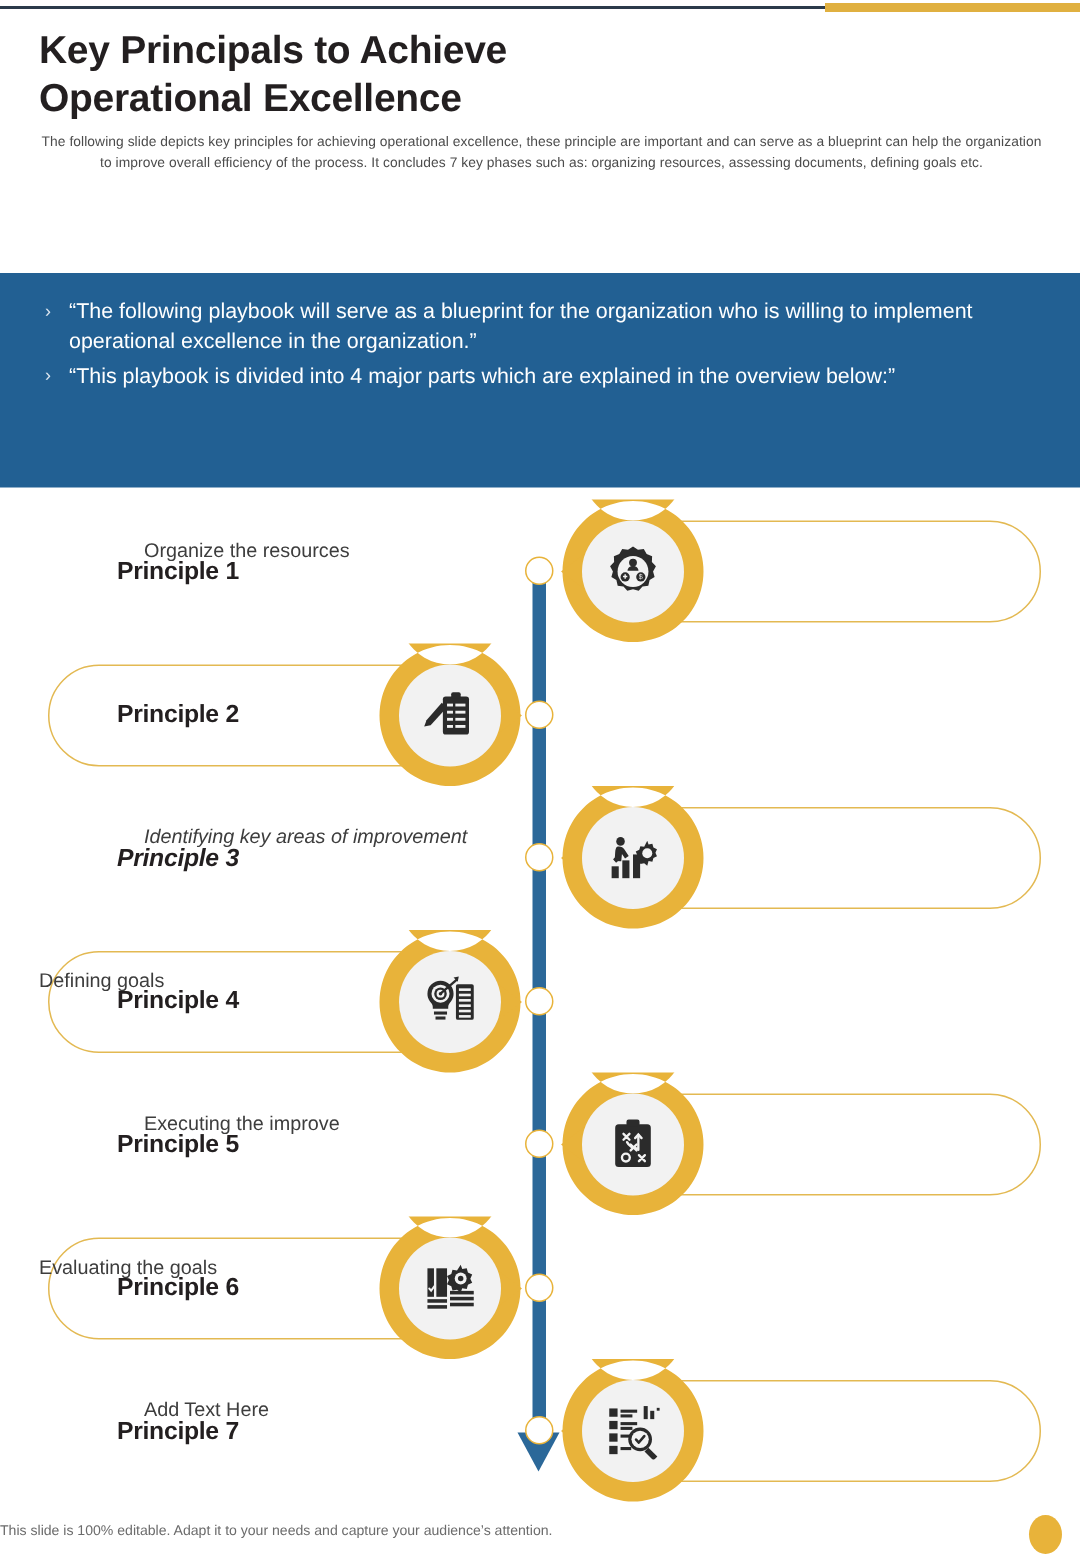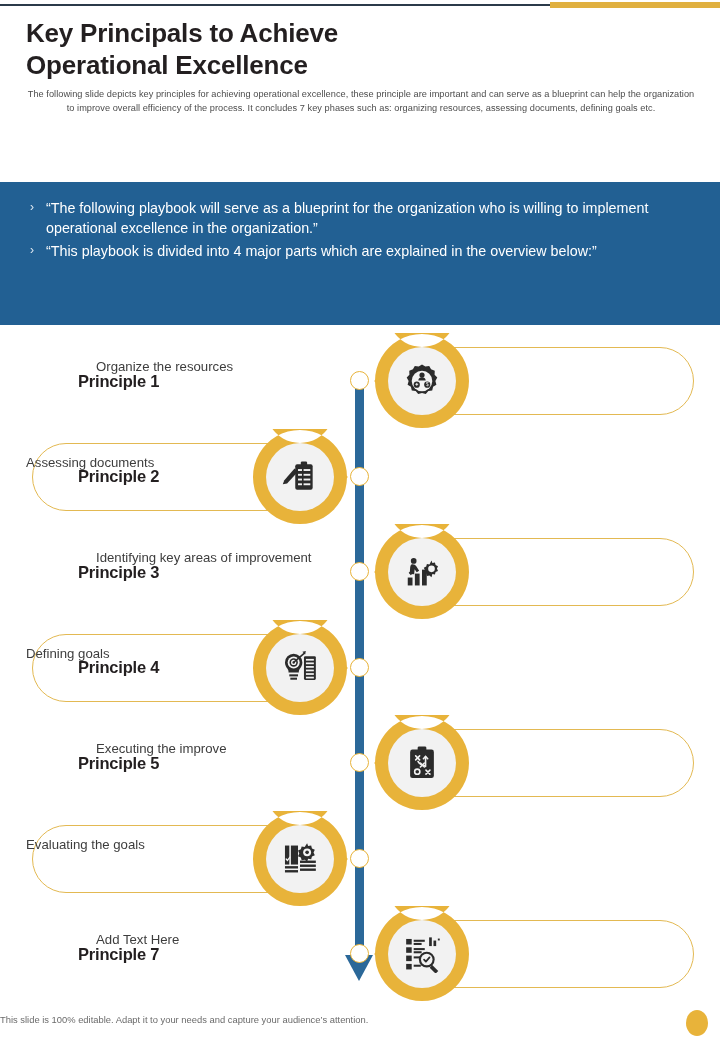--- a/index.html
+++ b/index.html
@@ -208,24 +208,23 @@
     <rect x="21.5" y="26" width="5" height="2.4"></rect>
               <rect x="28.5" y="26" width="8.5" height="2.4"></rect>
     <rect x="21.5" y="32" width="5" height="2.4"></rect>
               <rect x="28.5" y="32" width="8.5" height="2.4"></rect>
             </g>
     <g fill="#2b2b2b">
               <path d="M7 9.5l4.6 3.4-12 16.3-5.3 1.6 1.4-5.4z" transform="translate(9 4) rotate(6 9 20)"></path>
             </g>
           </svg>
         </div>
-        <div class="pill-label">Assessing documents</div>
         <div class="principle">Principle 2</div>
       </div>
-      <div class="row right" style="top: 524px;">
+      <div class="row right" style="top: 524px; font-style: italic;">
         <div class="pill"></div>
         <div class="ring">
           <svg viewBox="0 0 96 96">
             <path d="M48 1 A47 47 0 1 1 47.99 1 Z M48 14 A34 34 0 1 0 47.99 14 Z" fill="#e8b33a" fill-rule="evenodd"></path>
             <path d="M0 48 L20 33 L20 63 Z" fill="#e8b33a"></path>
           </svg>
         </div>
         <div class="icon-circle">
           <svg viewBox="0 0 48 48">
             <g fill="#2b2b2b">
@@ -327,20 +326,21 @@
     <path d="M33 4l1.3 3.6 3.8-.6 1 3.6 3.6 1.6-1.6 3.5 1.6 3.5-3.6 1.6-1 3.6-3.8-.6L33 27.3l-3.1-2.3-3.8.6-1-3.6-3.6-1.6 1.6-3.5-1.6-3.5 3.6-1.6 1-3.6 3.8.6z"></path>
     <circle cx="33" cy="15.6" r="5" fill="#f2f2f2"></circle>
               <circle cx="33" cy="15.6" r="2.3"></circle>
             </g>
     <g stroke="#f2f2f2" stroke-width="1.6" fill="none" stroke-linecap="round">
               <path d="M6.5 24l1.6 1.8 3-4"></path>
             </g>
           </svg>
         </div>
         <div class="pill-label">Evaluating the goals</div>
+        <div class="principle">Principle 6</div>
       </div>
       <div class="row right" style="top: 906px;">
         <div class="pill"></div>
         <div class="ring">
           <svg viewBox="0 0 96 96">
             <path d="M48 1 A47 47 0 1 1 47.99 1 Z M48 14 A34 34 0 1 0 47.99 14 Z" fill="#e8b33a" fill-rule="evenodd"></path>
             <path d="M0 48 L20 33 L20 63 Z" fill="#e8b33a"></path>
           </svg>
         </div>
         <div class="icon-circle">

